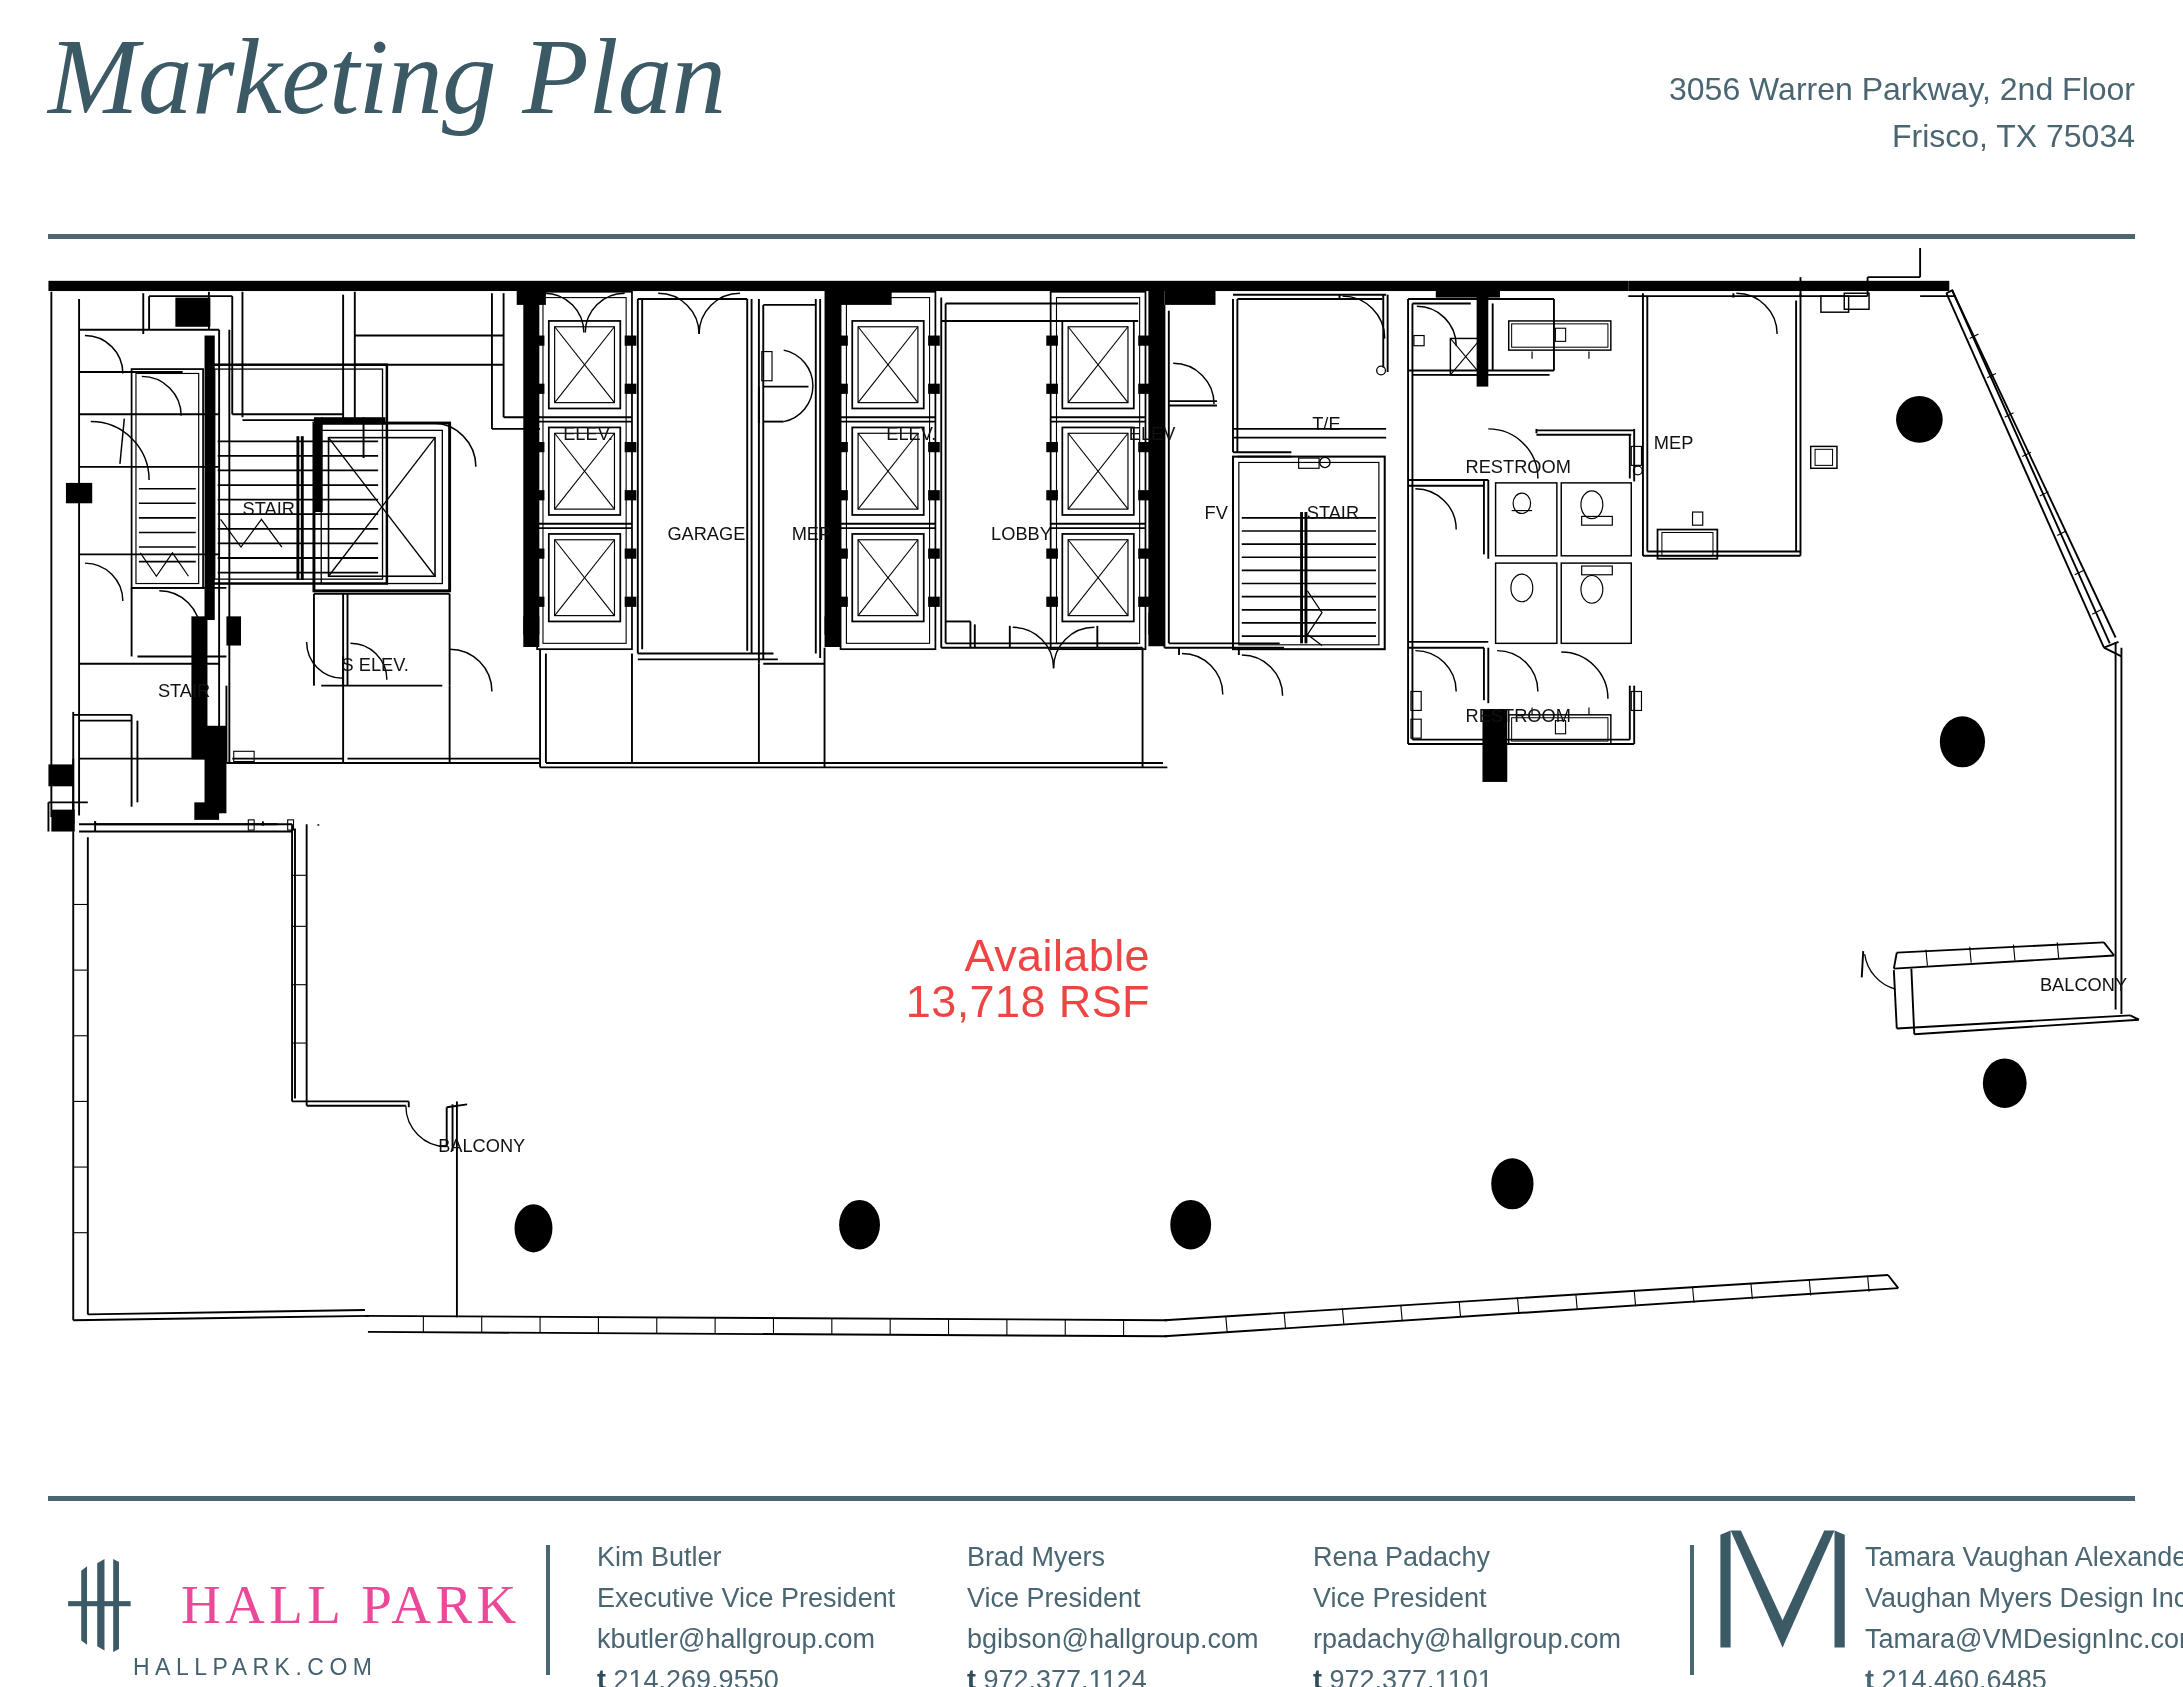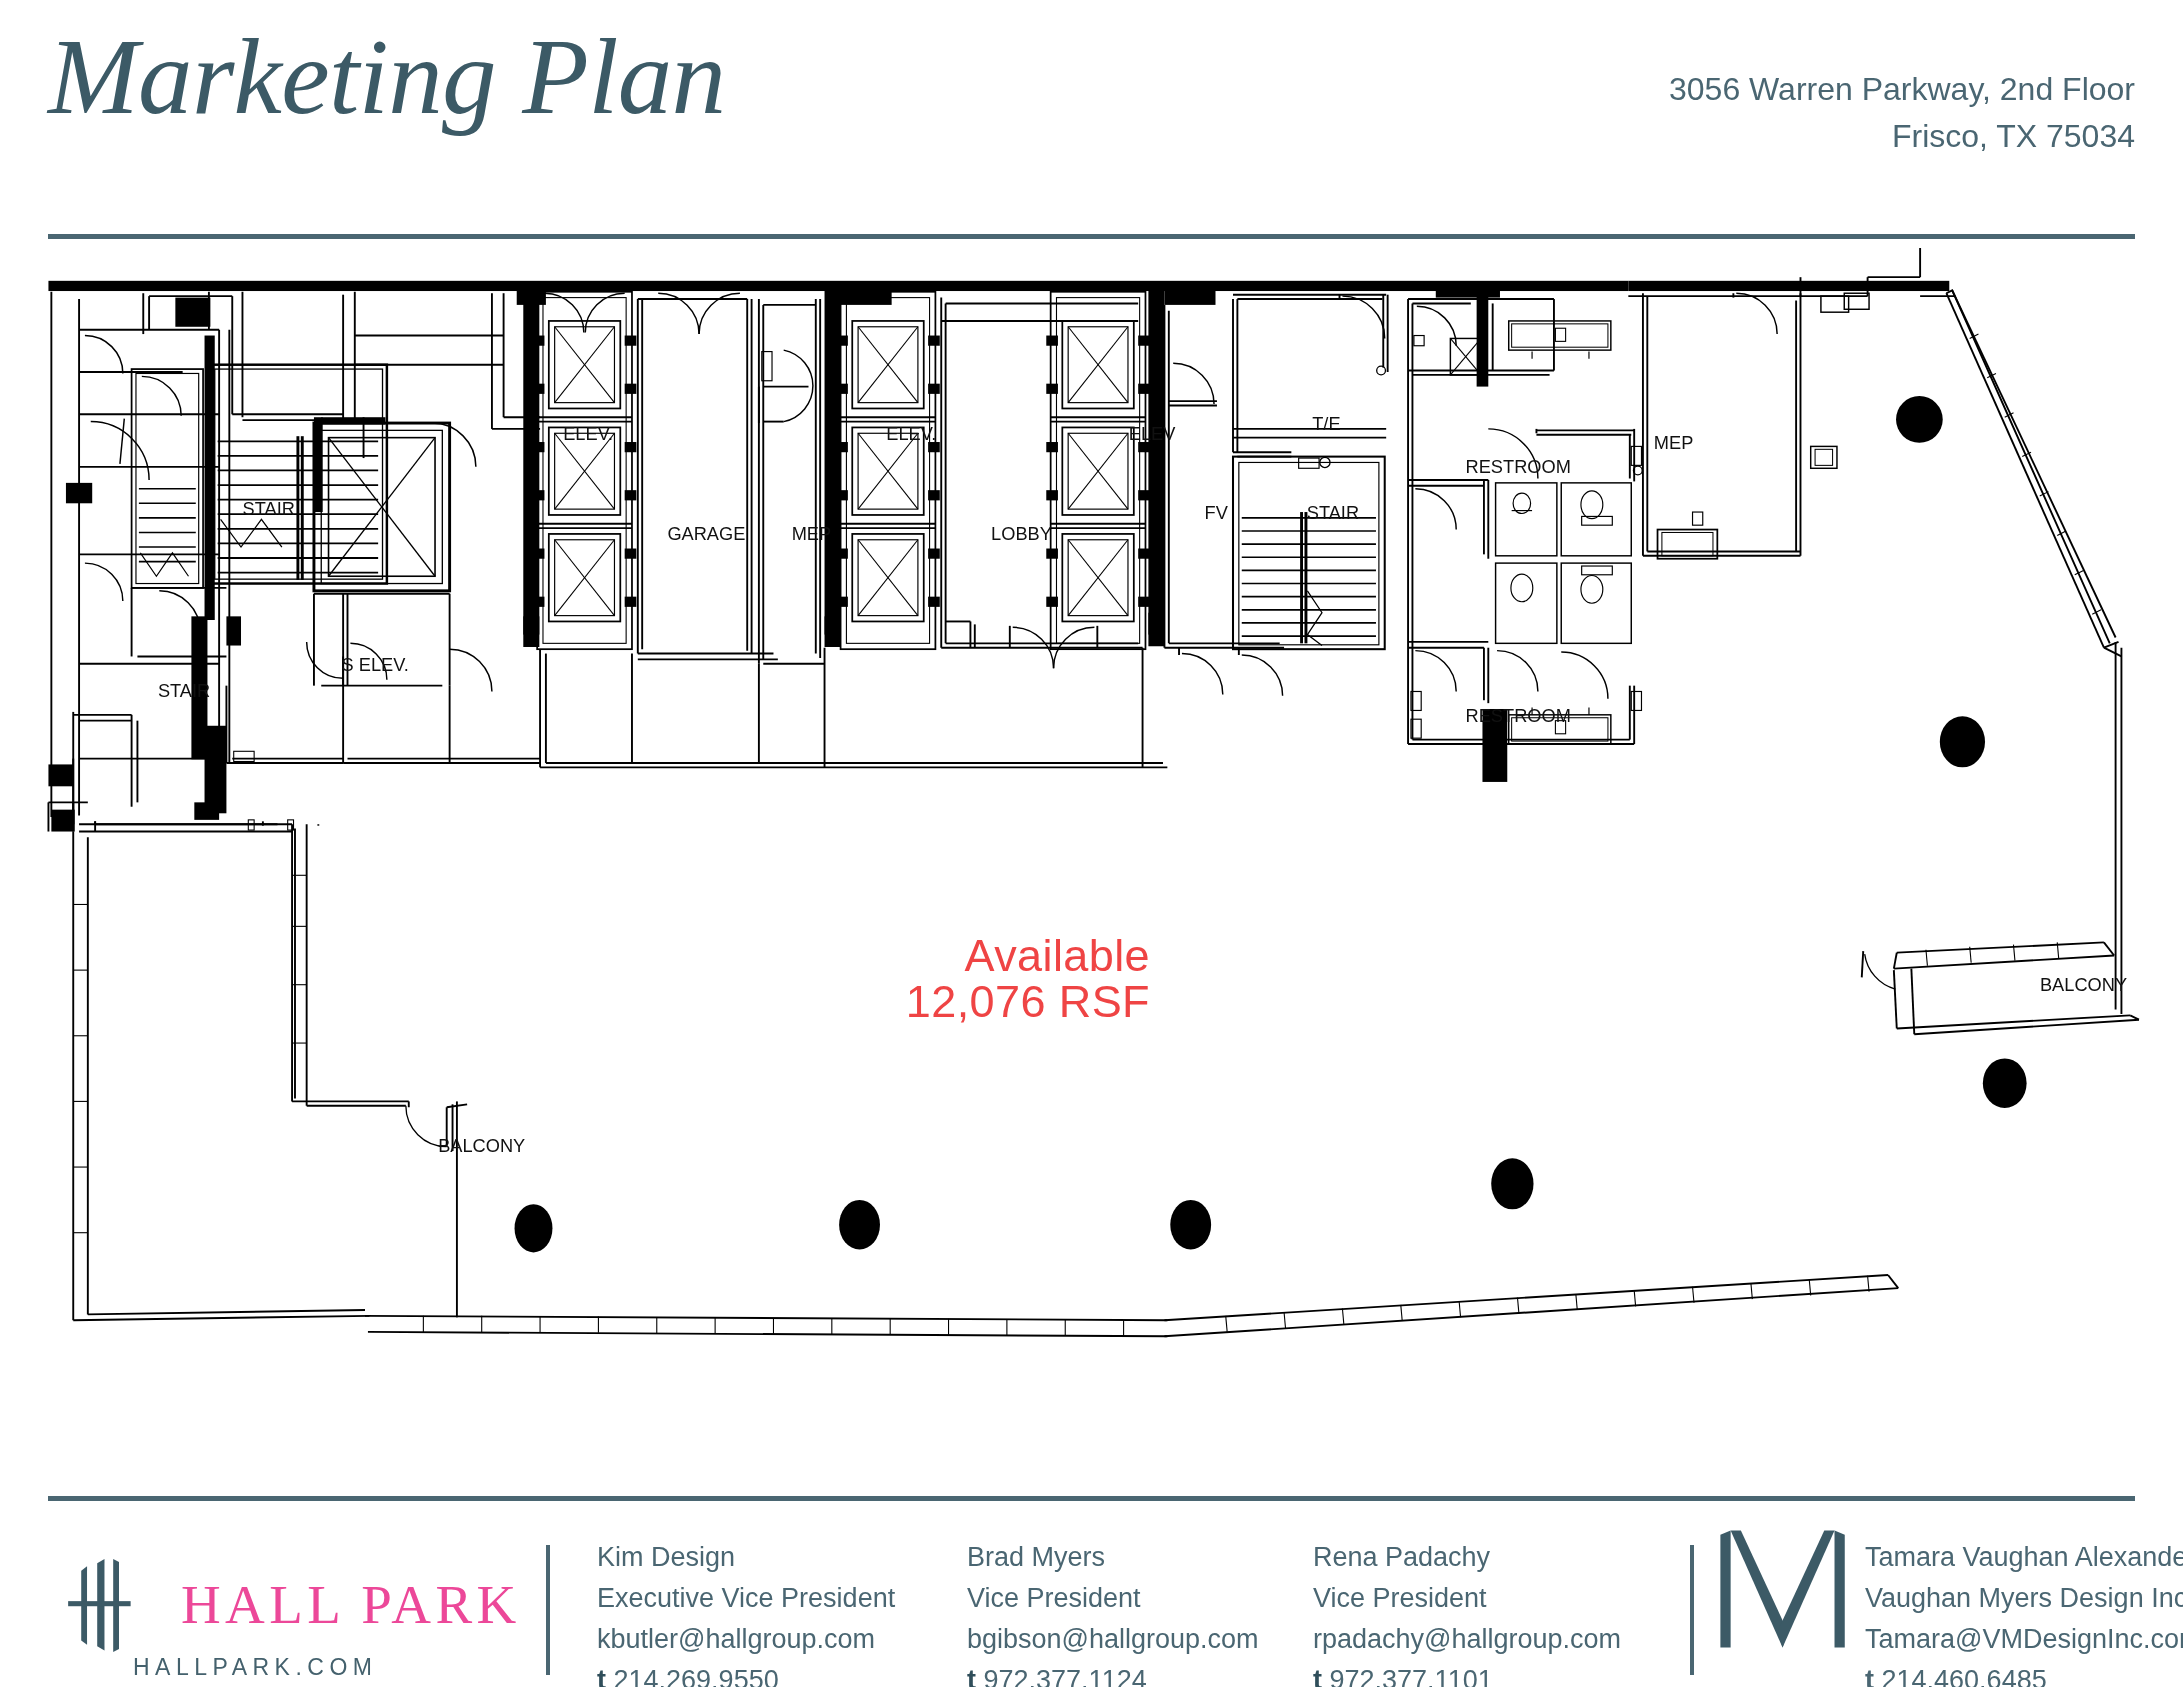--- a/index.html
+++ b/index.html
@@ -655,21 +655,21 @@
     <text x="2081" y="650">RESTROOM</text>
     <text x="2294" y="275">MEP</text>
     <text x="2856" y="1018">BALCONY</text>
     <text x="660" y="1240">BALCONY</text>
   </g>
 </svg>
 </div>
 
 <div class="avail">
   <div>Available</div>
-  <div class="l2">12,076 RSF</div>
+  <div class="l2">13,718 RSF</div>
 </div>
 
 <div class="ftr-rule"></div>
 <div class="footer">
 
   <div class="hp-logo">
     <svg class="hp-mark" viewBox="0 0 140 128">
       <g fill="#3c5a66">
         <polygon points="18,16 26,10 26,118 18,112"></polygon>
         <polygon points="40,6 50,0 50,126 40,120"></polygon>
@@ -677,21 +677,21 @@
         <rect x="0" y="58" width="86" height="7"></rect>
       </g>
     </svg>
     <div class="hp-word">HALL PARK</div>
     <div class="hp-url">HALLPARK.COM</div>
   </div>
 
   <div class="vdiv" style="left:546px;top:44px;height:130px;"></div>
 
   <div class="contact" style="left:597px;">
-    <div class="ln">Kim Design</div>
+    <div class="ln">Kim Butler</div>
     <div class="ln">Executive Vice President</div>
     <div class="ln">kbutler@hallgroup.com</div>
     <div class="ln ph"><b>t</b> <span>214.269.9550</span></div>
   </div>
 
   <div class="contact" style="left:967px;">
     <div class="ln">Brad Myers</div>
     <div class="ln">Vice President</div>
     <div class="ln">bgibson@hallgroup.com</div>
     <div class="ln ph"><b>t</b> <span>972.377.1124</span></div>

